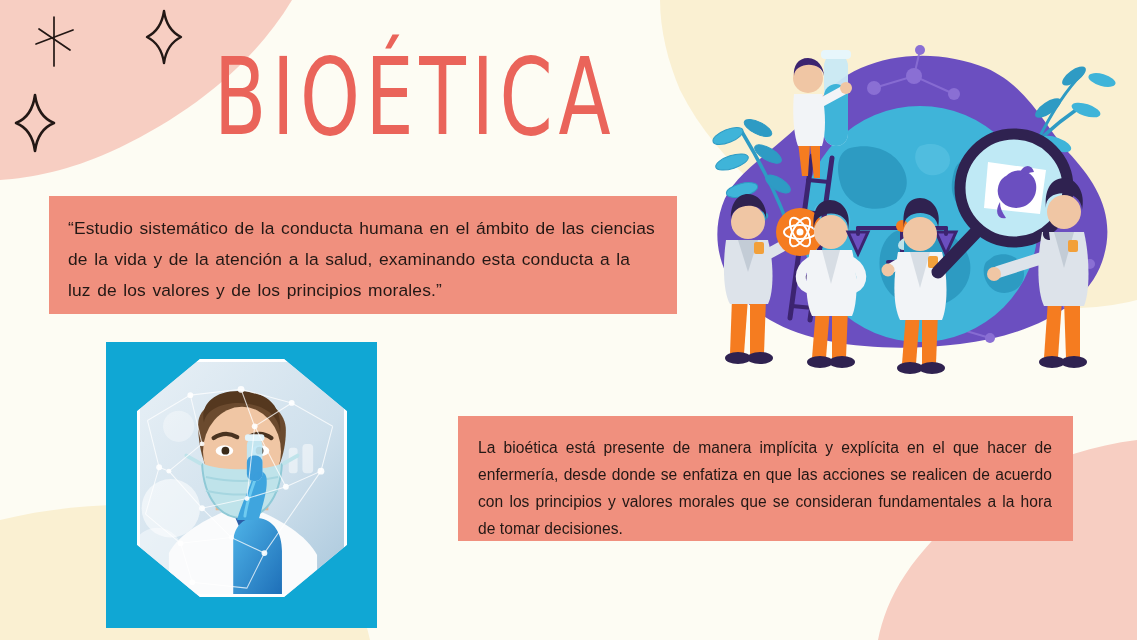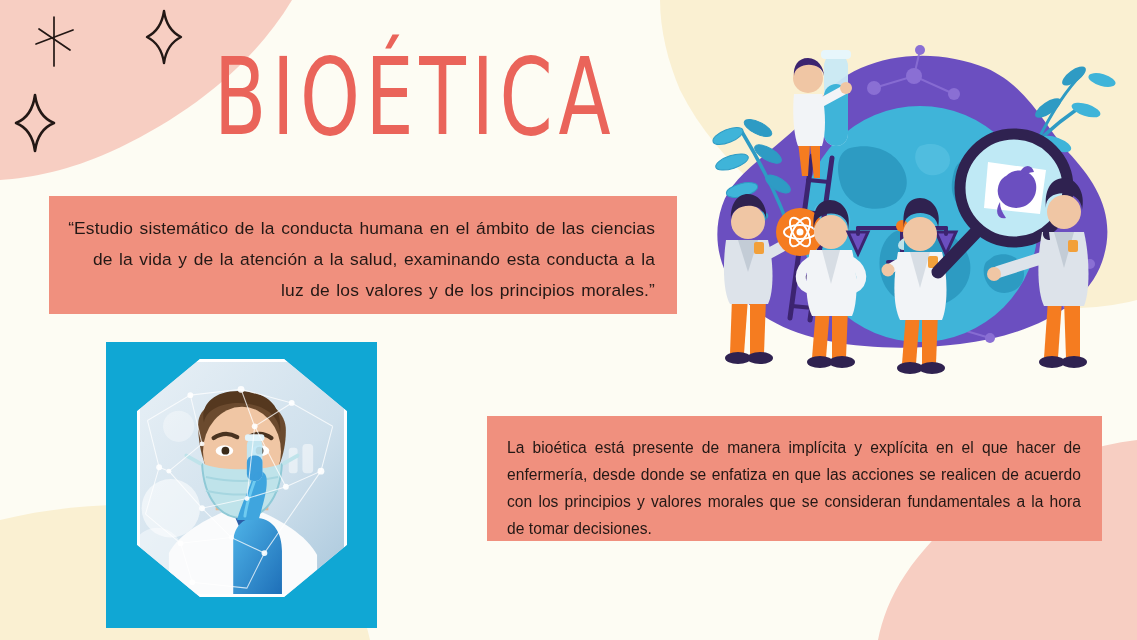--- a/index.html
+++ b/index.html
@@ -52,35 +52,33 @@
     background: #F0907E;
     box-sizing: border-box;
     color: #231815;
   }
   #quote-box {
     left: 49px;
     top: 196px;
     width: 628px;
     height: 118px;
     padding: 17px 22px 0 19px;
-    text-align: right;
   }
   #quote-text {
     font-size: 17.4px;
     line-height: 31px;
     letter-spacing: 0.15px;
     word-spacing: 1.5px;
   }
   #statement-box {
     left: 458px;
     top: 416px;
     width: 615px;
     height: 125px;
     padding: 18px 21px 0 20px;
-    margin-left: 29px;
   }
   #statement-text {
     font-size: 15.6px;
     line-height: 27px;
     text-align: justify;
     letter-spacing: 0.05px;
   }
 
   
   #photo-card {

